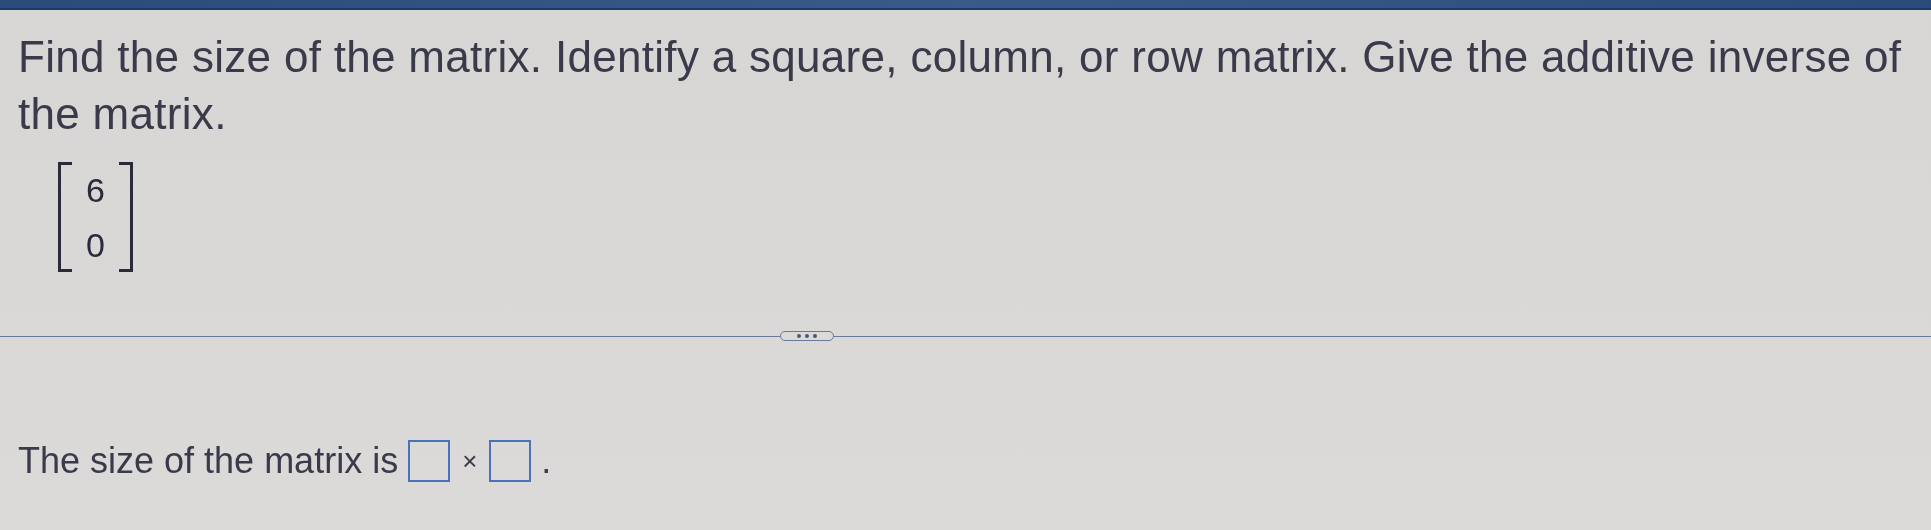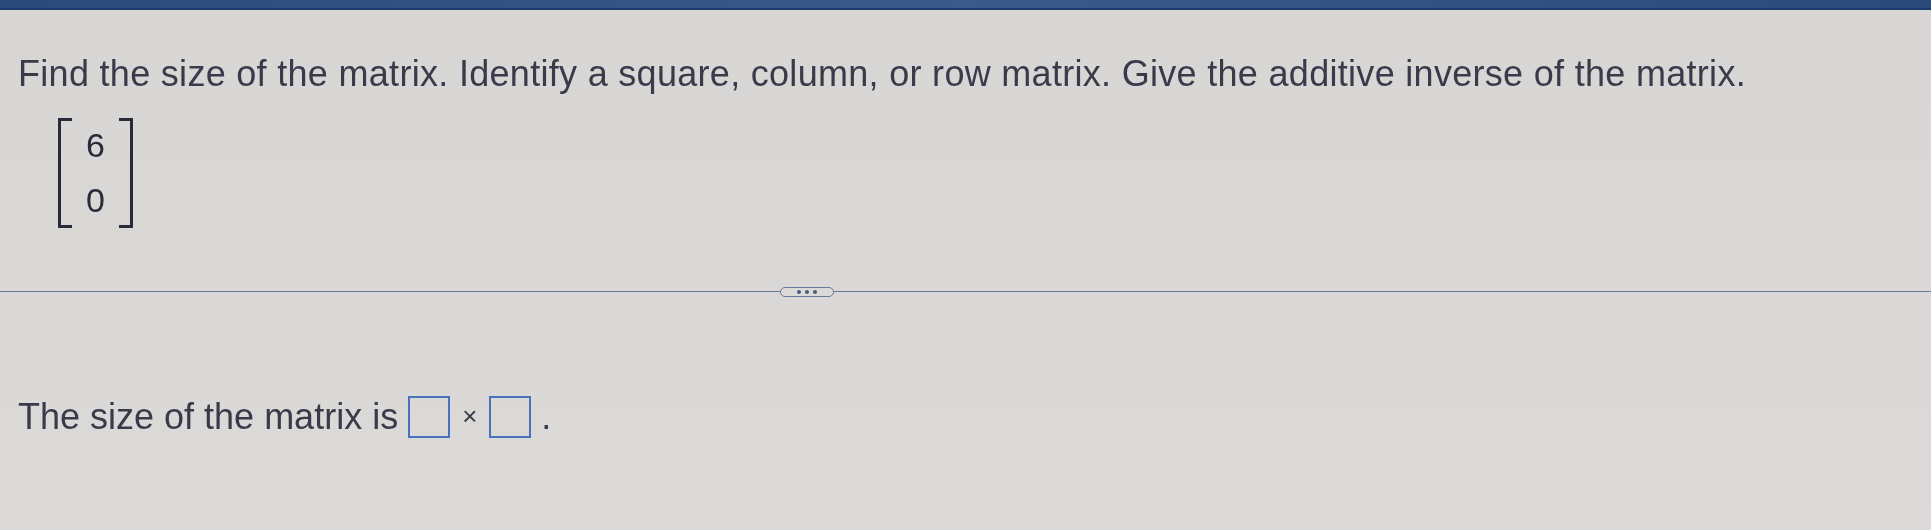--- a/index.html
+++ b/index.html
@@ -18,26 +18,25 @@
     .top-bar {
       width: 100%;
       height: 10px;
       background: linear-gradient(to right, #2a4a7a 0%, #3a5a8a 50%, #2a4a7a 100%);
       border-bottom: 2px solid #1a3a6a;
     }
     .content-top {
       padding: 18px 18px 28px 18px;
     }
     .question-text {
-      font-size: 36px;
+      font-size: 44px;
       color: #3a3a4a;
       font-weight: 400;
       letter-spacing: 0.3px;
       line-height: 1.3;
-      margin-top: 23px;
     }
     .matrix-wrapper {
       margin-top: 20px;
       margin-left: 40px;
       display: inline-flex;
       align-items: center;
     }
     .bracket-left, .bracket-right {
       width: 14px;
       height: 110px;

